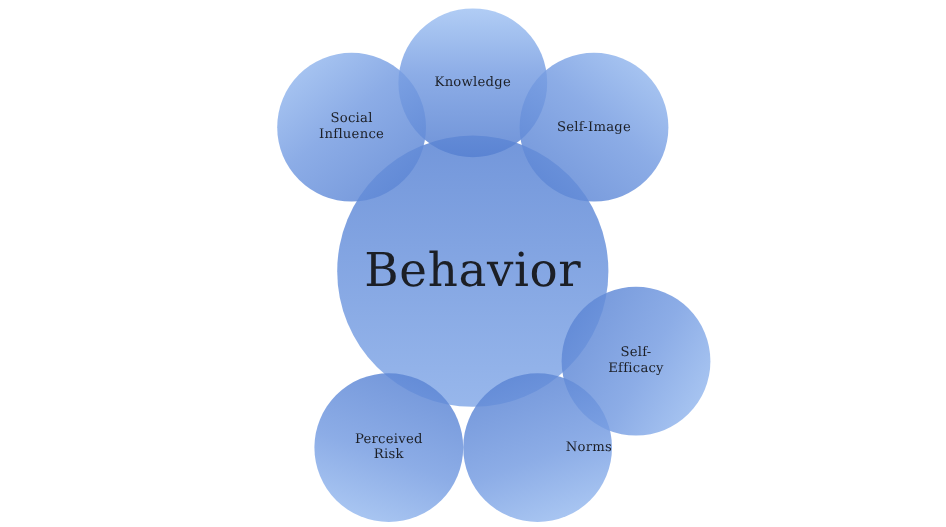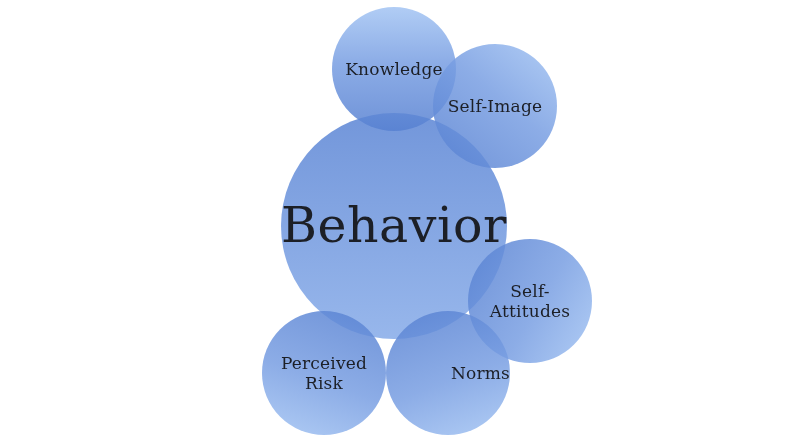--- a/index.html
+++ b/index.html
@@ -34,28 +34,28 @@
   .n-attitudes        {left:487px;top:137px;--ang:80deg;}
   .n-self-efficacy    {left:468px;top:239px;--ang:120deg;}
   .n-norms            {left:386px;top:311px;justify-content:flex-end;--ang:160deg;}
   .n-perceived-risk   {left:262px;top:311px;--ang:200deg;}
   .n-emotion          {left:196px;top:239px;--ang:240deg;}
   .n-personal-advocacy{left:177px;top:137px;--ang:280deg;}
   .n-social-influence {left:231px;top:44px; --ang:320deg;}
 
   .label{
     color:#1c1f26;
-    font-size:17px;
+    font-size:11px;
     line-height:1.18;
     white-space:pre-line;
     text-align:center;
     letter-spacing:0.2px;
   }
   .center-label{
-    font-size:49px;
+    font-size:39px;
     line-height:1.05;
     letter-spacing:0.5px;
   }
 </style>
 </head>
 <body>
 
 <div class="stage">
 
   <div class="circle center-circle">
@@ -66,28 +66,32 @@
     <span class="label">Knowledge</span>
   </div>
 
   <div class="circle node n-self-image">
     <span class="label">Self-Image</span>
   </div>
 
 
   <div class="circle node n-self-efficacy">
     <span class="label">Self-
-Attitudes</span>
+Efficacy</span>
   </div>
 
   <div class="circle node n-norms">
     <span class="label">Norms</span>
   </div>
 
   <div class="circle node n-perceived-risk">
     <span class="label">Perceived
 Risk</span>
   </div>
 
 
 
+  <div class="circle node n-social-influence">
+    <span class="label">Social
+Influence</span>
+  </div>
 
 </div>
 
 </body></html>

